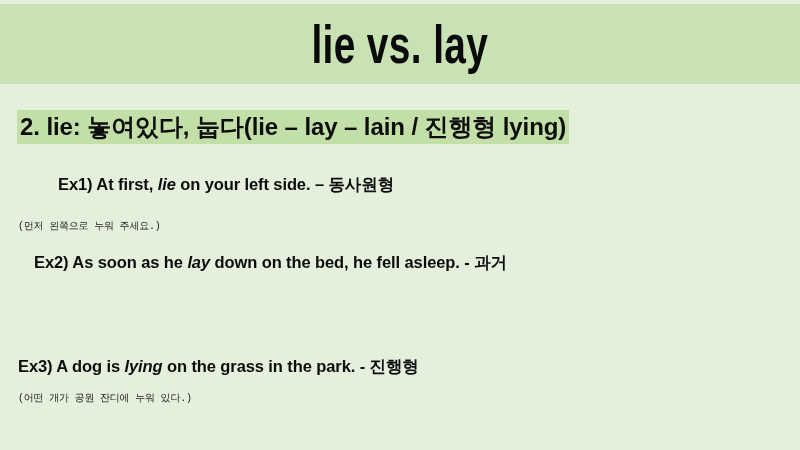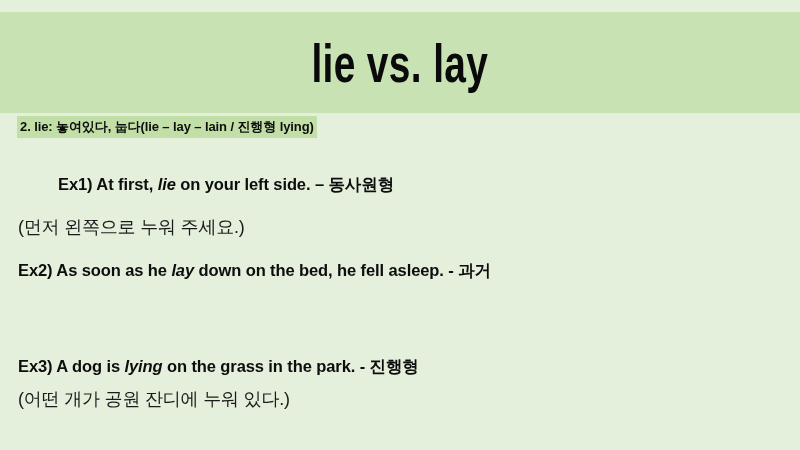--- a/index.html
+++ b/index.html
@@ -19,23 +19,23 @@
     width: 800px;
     height: 450px;
     background: #e4efdc;
     box-sizing: border-box;
   }
 
   
   .title-banner {
     position: absolute;
     left: 0;
-    top: 12px;
+    top: 4px;
     width: 800px;
-    height: 101px;
+    height: 80px;
     background: #c8e2b4;
     display: flex;
     align-items: center;
     justify-content: center;
   }
   .title-text {
     font-family: "Liberation Sans Narrow", "Liberation Sans", "DejaVu Sans", sans-serif;
     font-weight: bold;
     font-size: 54px;
     line-height: 54px;
@@ -57,21 +57,21 @@
 
   .section-heading {
     position: absolute;
     left: 17px;
     top: 32px;
     white-space: nowrap;
   }
   .section-heading .hl {
     background: #c3dfa8;
     font-weight: bold;
-    font-size: 13px;
+    font-size: 24px;
     line-height: 29px;
     color: #0d0d0d;
     padding: 3px 3px 4px 3px;
     letter-spacing: -0.1px;
     white-space: nowrap;
   }
 
   .ex-line {
     position: absolute;
     left: 18px;
@@ -85,30 +85,31 @@
   .ex-line .em {
     font-style: italic;
     font-weight: bold;
   }
 
   .kr-line {
     position: absolute;
     left: 18px;
     white-space: nowrap;
     font-weight: normal;
-    font-size: 18px;
+    font-size: 10px;
     line-height: 18px;
     color: #1a1a1a;
     letter-spacing: -0.2px;
+    font-family: Liberation Mono, monospace;
   }
 
   
   .pos-ex1 { top: 94px; margin-left: 40px; }
   .pos-kr1 { top: 138px; }
-  .pos-ex2 { top: 180px; }
+  .pos-ex2 { top: 172px; margin-left: 16px; }
   .pos-kr2 { top: 224px; }
   .pos-ex3 { top: 276px; }
   .pos-kr3 { top: 310px; text-align: center; }
 </style>
 </head>
 <body>
 
 <div class="slide">
 
   <div class="title-banner">

